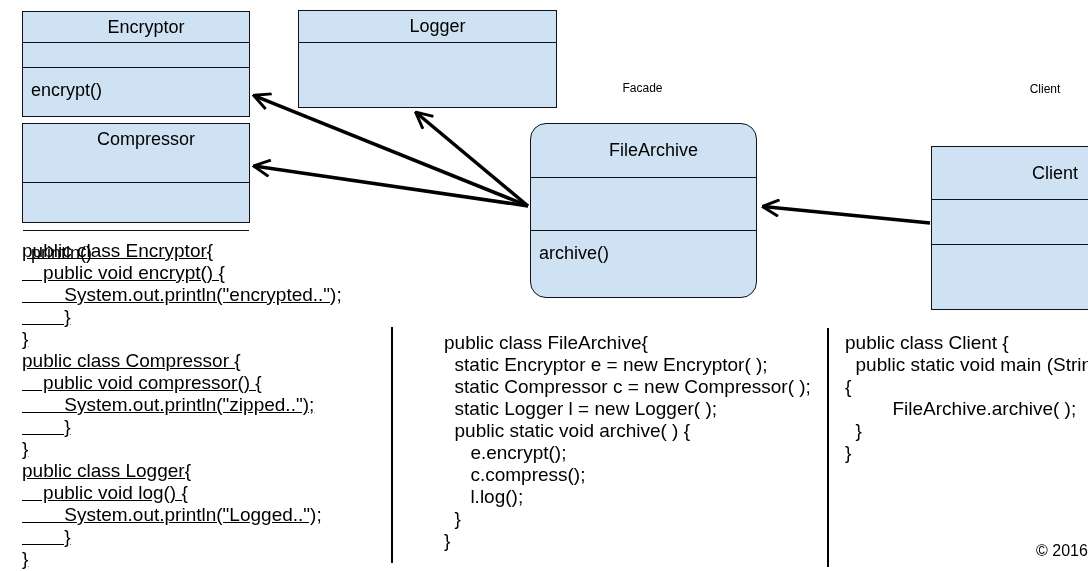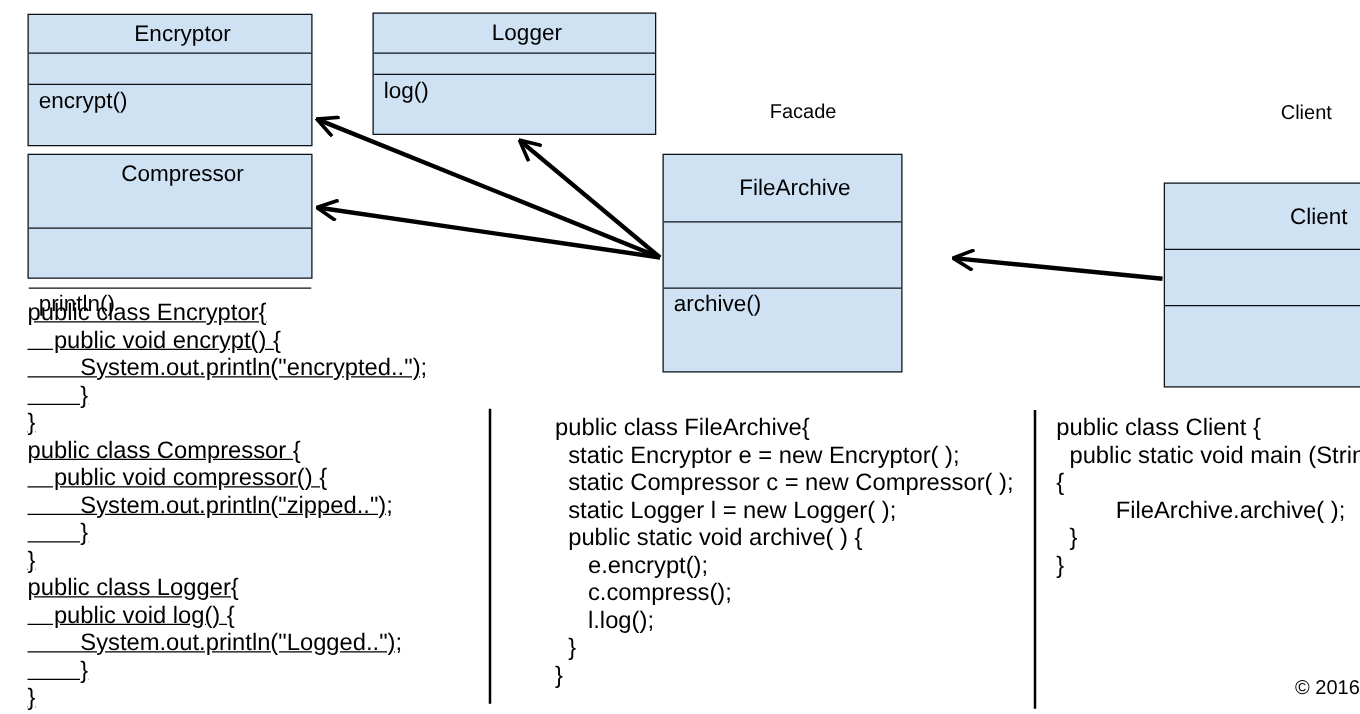--- a/index.html
+++ b/index.html
@@ -23,33 +23,33 @@
   .uml-row { box-sizing: border-box; flex: 0 0 auto; padding-left: 20px; }
   .uml-row + .uml-row { border-top: 1.6px solid #0f1317; }
   .uml-title {
     display: flex;
     align-items: center;
     justify-content: center;
     font-size: 18px;
   }
   .uml-methods {
     font-size: 18px;
-    padding: 2px 0 0 8px;
+    padding: 12px 0 0 8px;
     flex: 1 1 auto;
   }
   .uml-fill { flex: 1 1 auto; }
   .code-block {
     position: absolute;
     white-space: pre;
     font-size: 19px;
     line-height: 22px;
   }
   .float-label {
     position: absolute;
-    font-size: 16px;
+    font-size: 12px;
     text-align: center;
   }
   .vline {
     position: absolute;
     width: 2px;
     background: #000000;
   }
   .copyright {
     position: absolute;
     font-size: 16px;
@@ -75,27 +75,26 @@
     <div class="uml-row" style="flex-basis:25px;"></div>
     <div class="uml-row uml-methods">encrypt()</div>
   </div>
 
   <div class="uml-box" style="left:22px; top:123px; width:228px; height:100px;gap:28px;">
     <div class="uml-row uml-title" style="flex-basis:30px;">Compressor</div>
     <div class="uml-row" style="flex-basis:20px;"></div>
     <div class="uml-row uml-methods">println()</div>
   </div>
 
-  <div class="uml-box" style="left:298px; top:10px; width:227px; height:98px;">
+  <div class="uml-box" style="left:298px; top:10px; width:259px; height:98px;">
     <div class="uml-row uml-title" style="flex-basis:31px;">Logger</div>
     <div class="uml-row" style="flex-basis:17px;"></div>
-    <div class="uml-row uml-methods">log()</div>
   </div>
 
-  <div class="uml-box" style="left:530px; top:123px; width:192px; height:175px;">
+  <div class="uml-box" style="left:530px; top:123px; width:227px; height:175px;border-radius:16px;">
     <div class="uml-row uml-title" style="flex-basis:53px;">FileArchive</div>
     <div class="uml-row" style="flex-basis:53px;"></div>
     <div class="uml-row uml-methods">archive()</div>
   </div>
 
   <div class="uml-box" style="left:931px; top:146px; width:228px; height:164px;">
     <div class="uml-row uml-title" style="flex-basis:52px;">Client</div>
     <div class="uml-row" style="flex-basis:45px;"></div>
     <div class="uml-row uml-fill"></div>
   </div>

